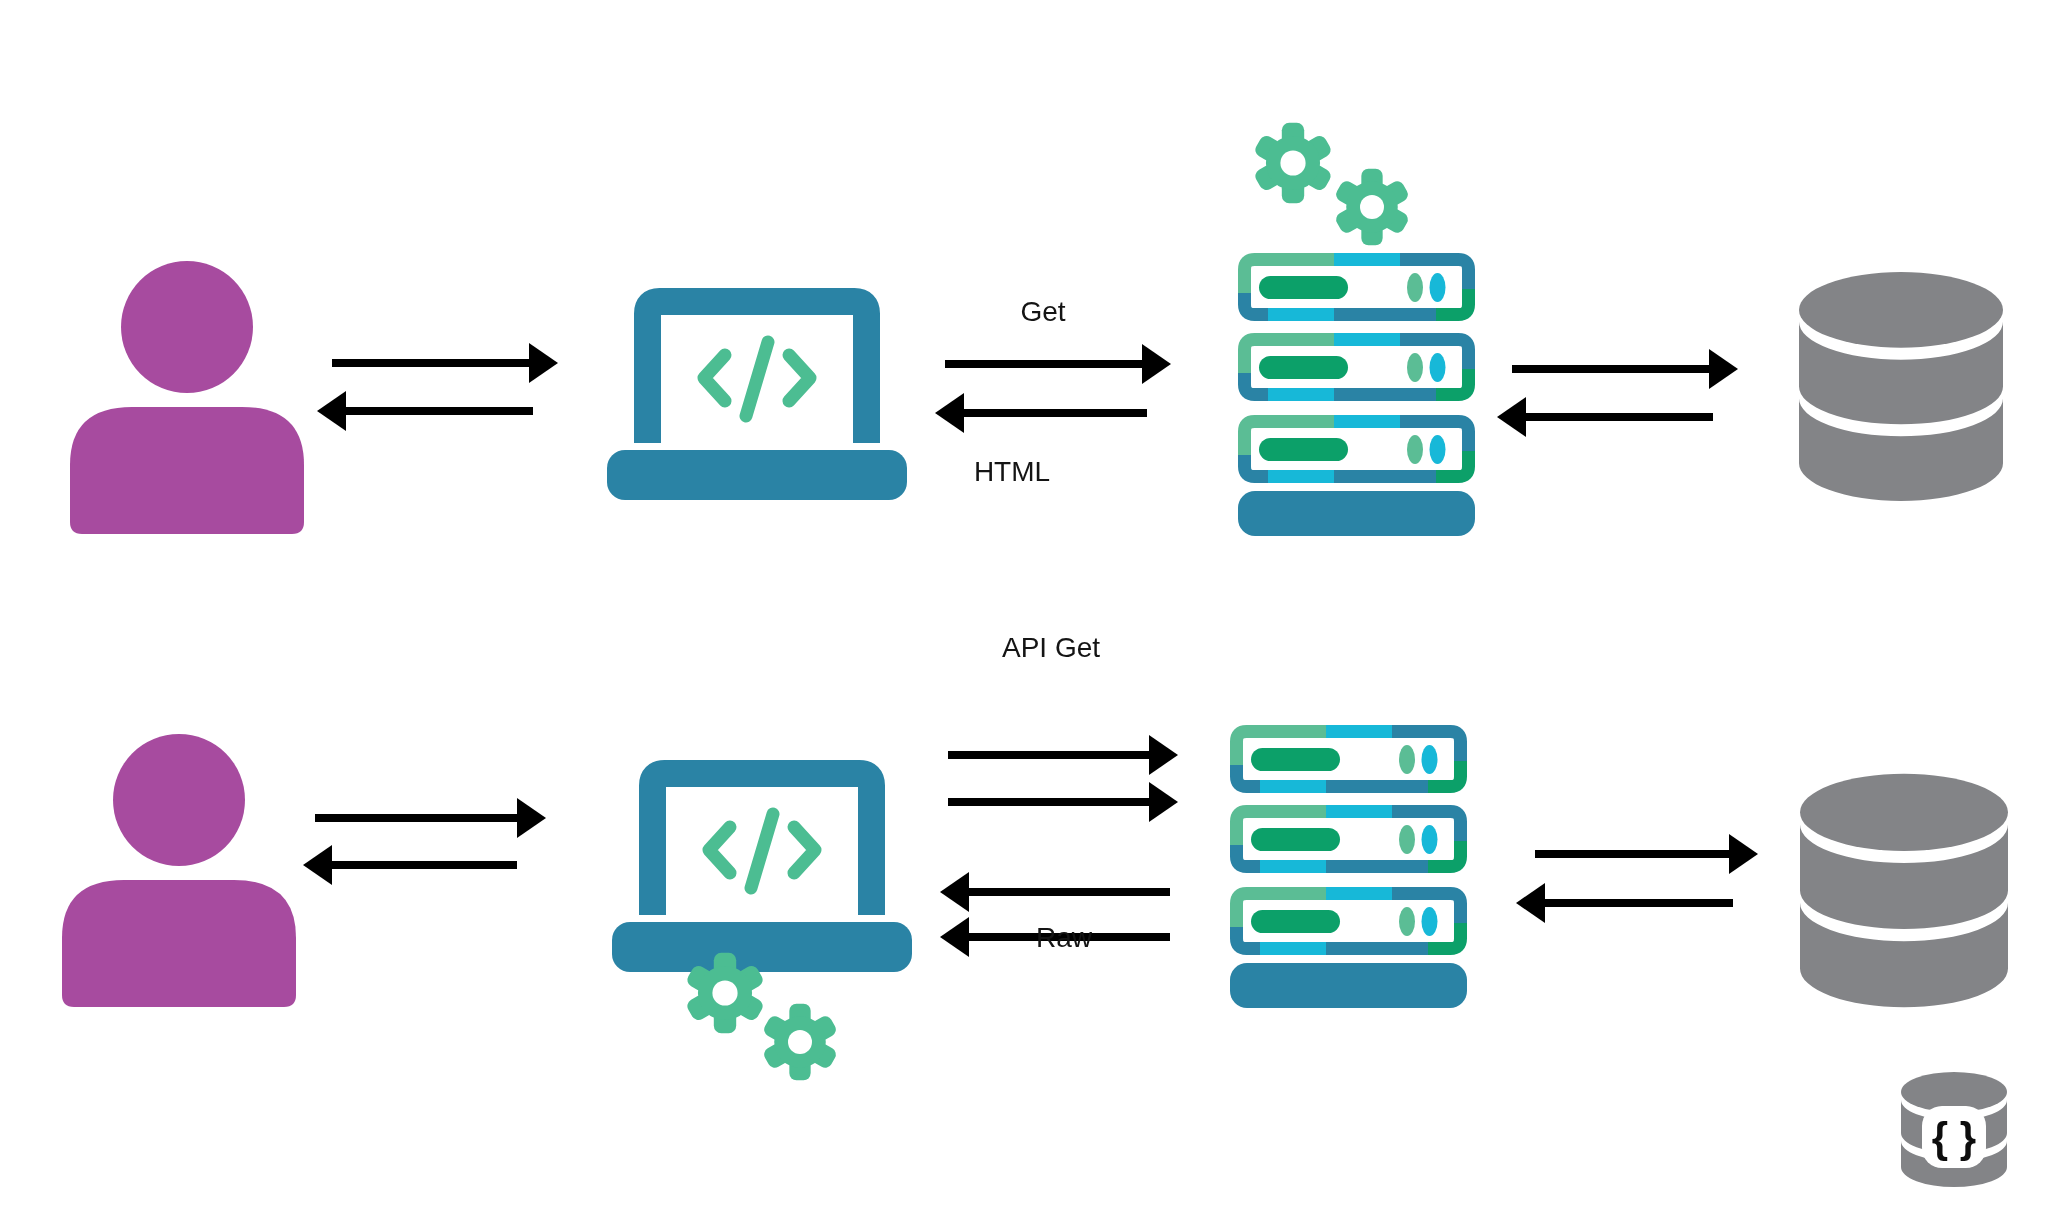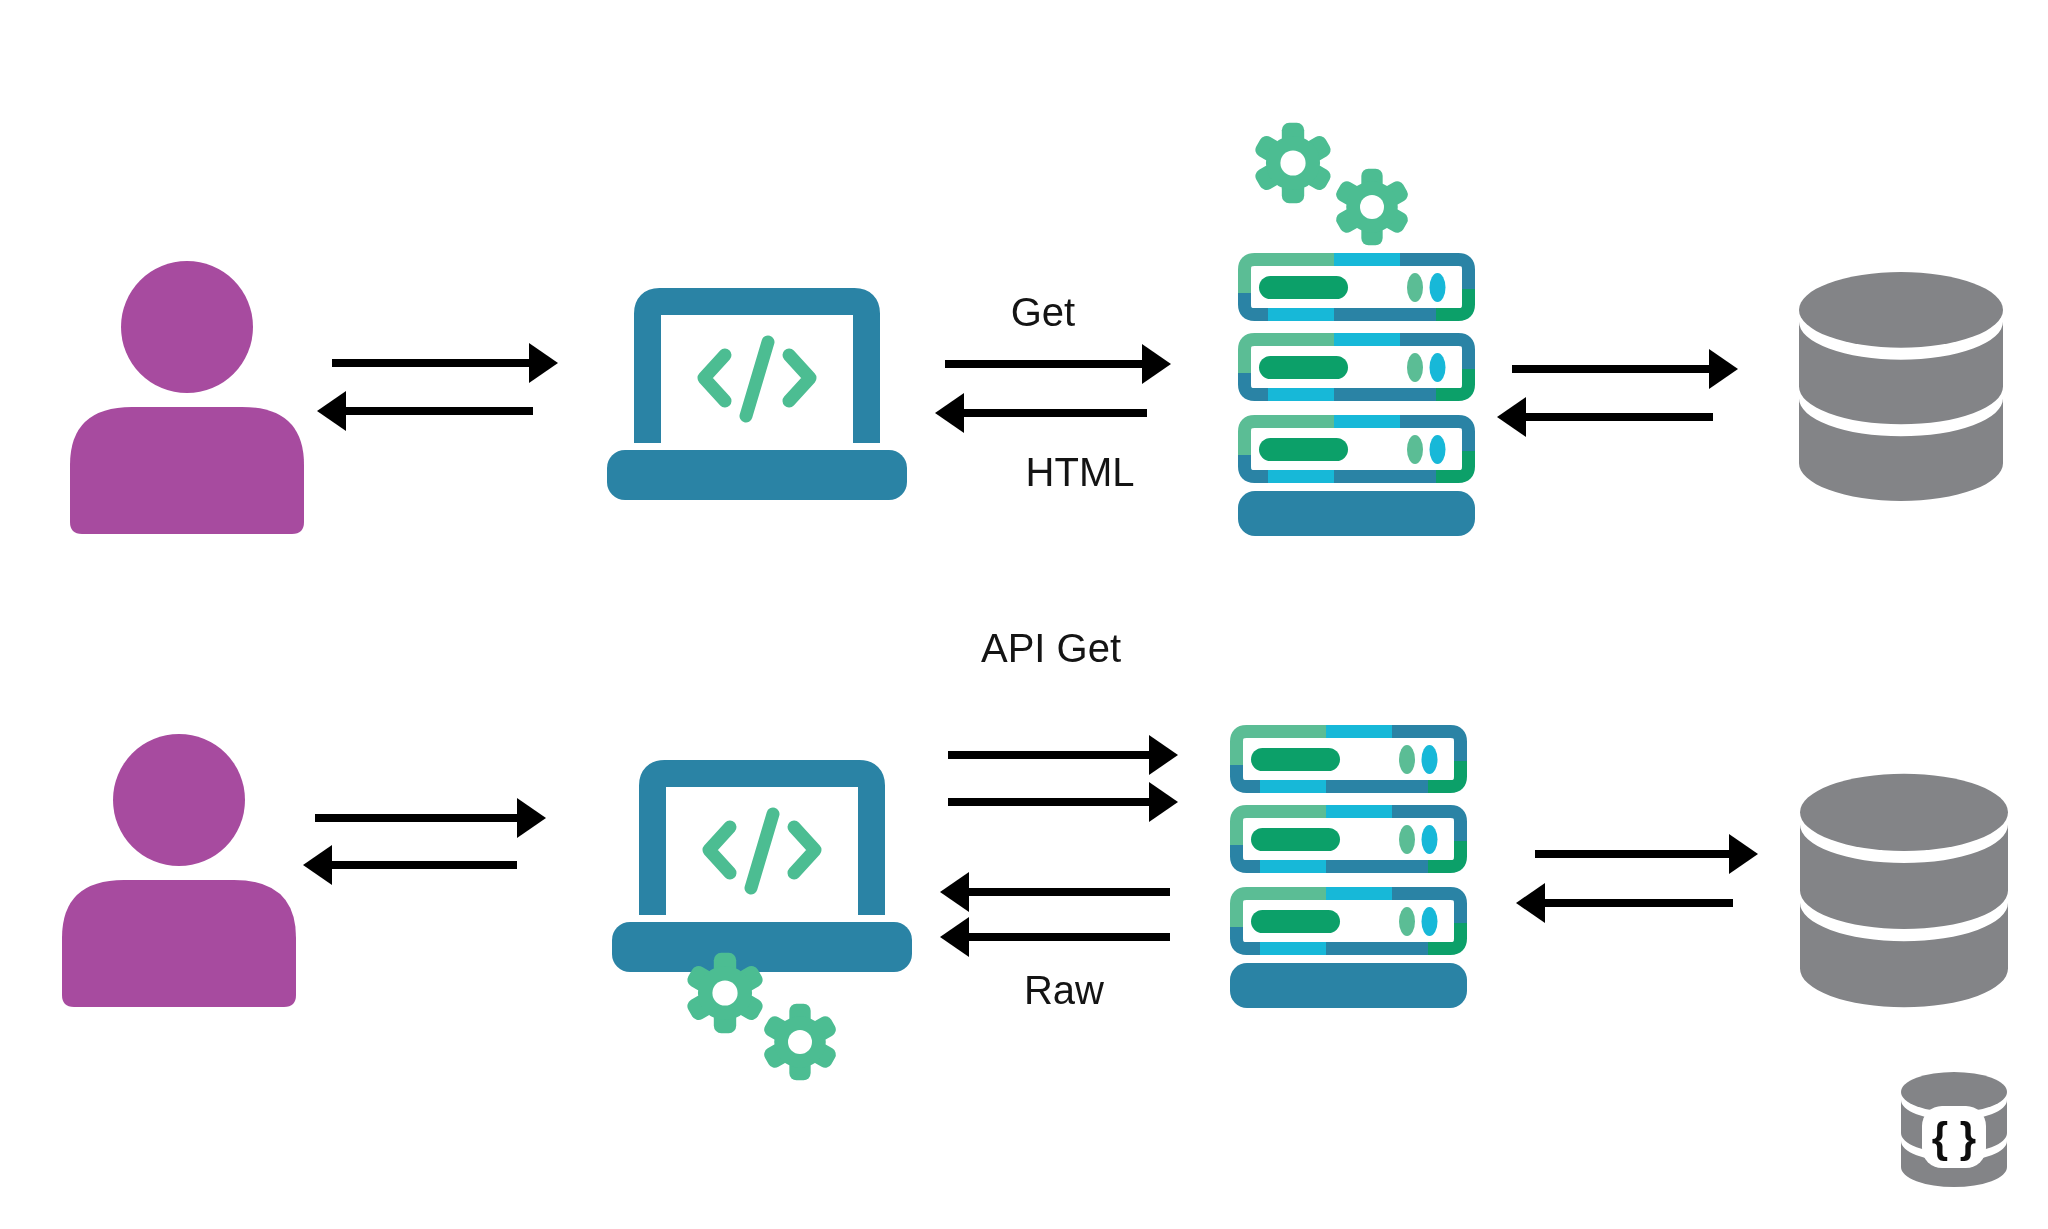--- a/index.html
+++ b/index.html
@@ -8,21 +8,21 @@
     width:2048px;
     height:1229px;
     background:#ffffff;
     overflow:hidden;
     font-family:"Liberation Sans", sans-serif;
   }
   .abs{position:absolute;}
   .label{
     position:absolute;
     transform:translate(-50%,-50%);
-    font-size:40px;
+    font-size:28px;
     font-weight:500;
     color:#141414;
     white-space:nowrap;
   }
   .arrow{position:absolute;display:flex;align-items:center;height:40px;}
   .arrow .shaft{flex:1;height:8px;background:#000;}
   .head-r{width:0;height:0;border-top:20px solid transparent;border-bottom:20px solid transparent;border-left:29px solid #000;}
   .head-l{width:0;height:0;border-top:20px solid transparent;border-bottom:20px solid transparent;border-right:29px solid #000;}
   .defs-holder{position:absolute;width:0;height:0;overflow:hidden;}
   .braces{font-family:"Liberation Sans", sans-serif;font-weight:bold;font-size:42px;}
@@ -112,21 +112,21 @@
 
   <div class="label" style="left:1043px;top:312px">Get</div>
   <div class="arrow" style="left:945px;top:344px;width:226px">
     <i class="shaft"></i>
       <i class="head-r"></i>
   </div>
   <div class="arrow" style="left:935px;top:393px;width:212px">
     <i class="head-l"></i>
       <i class="shaft"></i>
   </div>
-  <div class="label" style="left:1080px;top:472px">HTML</div>
+  <div class="label" style="left:1012px;top:472px">HTML</div>
 
   <svg class="abs" style="left:1251px;top:121px" width="84" height="84" viewBox="-45 -45 90 90">
       <use href="#gear-shape"></use>
     </svg>
   <svg class="abs" style="left:1332px;top:167px" width="80" height="80" viewBox="-45 -45 90 90">
       <use href="#gear-shape"></use>
     </svg>
 
   <svg class="abs" style="left:1238px;top:253px" width="237" height="285" viewBox="0 0 237 285">
     <use href="#server-stack-shape"></use>
@@ -178,21 +178,21 @@
       <i class="head-r"></i>
   </div>
   <div class="arrow" style="left:940px;top:872px;width:230px">
     <i class="head-l"></i>
       <i class="shaft"></i>
   </div>
   <div class="arrow" style="left:940px;top:917px;width:230px">
     <i class="head-l"></i>
       <i class="shaft"></i>
   </div>
-  <div class="label" style="left:1064px;top:990px">Raw</div>
+  <div class="label" style="left:1064px;top:938px">Raw</div>
 
   <svg class="abs" style="left:1230px;top:725px" width="237" height="285" viewBox="0 0 237 285">
     <use href="#server-stack-shape"></use>
   </svg>
 
   <div class="arrow" style="left:1535px;top:834px;width:223px">
     <i class="shaft"></i>
       <i class="head-r"></i>
   </div>
   <div class="arrow" style="left:1516px;top:883px;width:217px">

